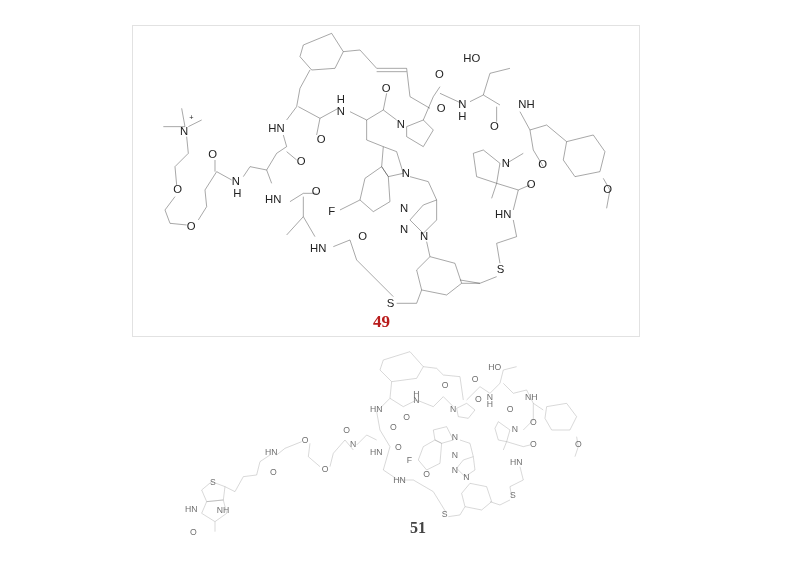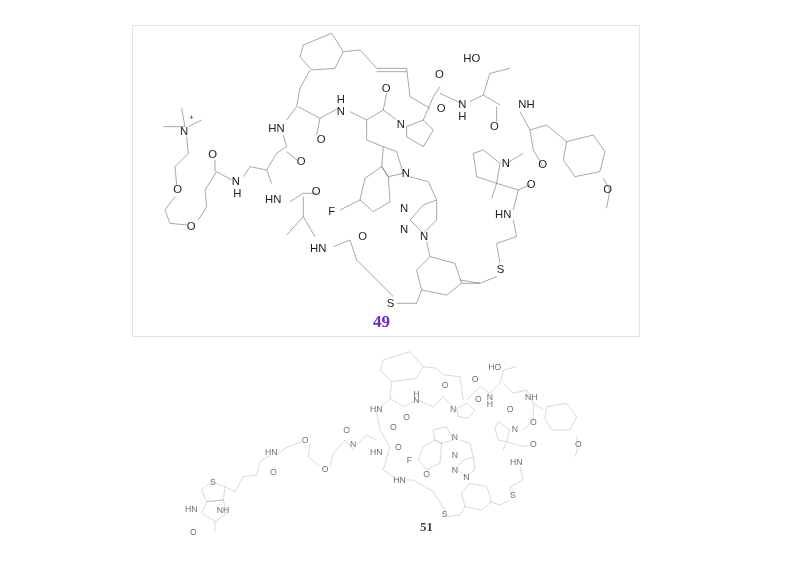--- a/index.html
+++ b/index.html
@@ -3,23 +3,23 @@
 <meta charset="utf-8">
 <style>
   html,body{margin:0;padding:0;background:#ffffff;}
   body{width:800px;height:563px;position:relative;overflow:hidden;font-family:"Liberation Sans",sans-serif;}
   .frame{position:absolute;left:132px;top:25px;width:508px;height:312px;border:1.5px solid #e2e2e2;box-sizing:border-box;background:#fff;}
   svg{position:absolute;left:0;top:0;}
   .bond{stroke:#333;stroke-width:1.3;fill:none;}
   .bond2{stroke:#777;stroke-width:1;fill:none;}
   .atom{font-family:"Liberation Sans",sans-serif;font-size:12px;fill:#222;}
   .atom2{font-family:"Liberation Sans",sans-serif;font-size:8px;fill:#555;}
-  .label{position:absolute;font-family:"Liberation Serif",serif;font-weight:bold;color:#6d28d9;}
+  .label{position:absolute;font-family:"Liberation Serif",serif;font-weight:bold;color:#b91c1c;}
   #label-49{left:373px;top:312px;font-size:17px;}
-  #label-51{left:420px;top:519px;font-size:13px;color:#444;}
+  #label-51{left:410px;top:519px;font-size:16px;color:#444;}
 </style>
 </head>
 <body>
 
 <div class="frame"></div>
 
 <svg width="800" height="563">
 
   <g transform="translate(130,20) scale(0.3333)">
 

